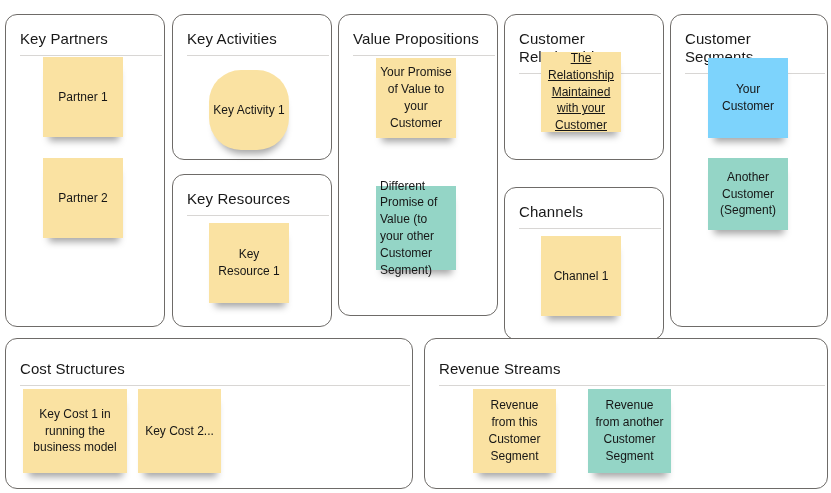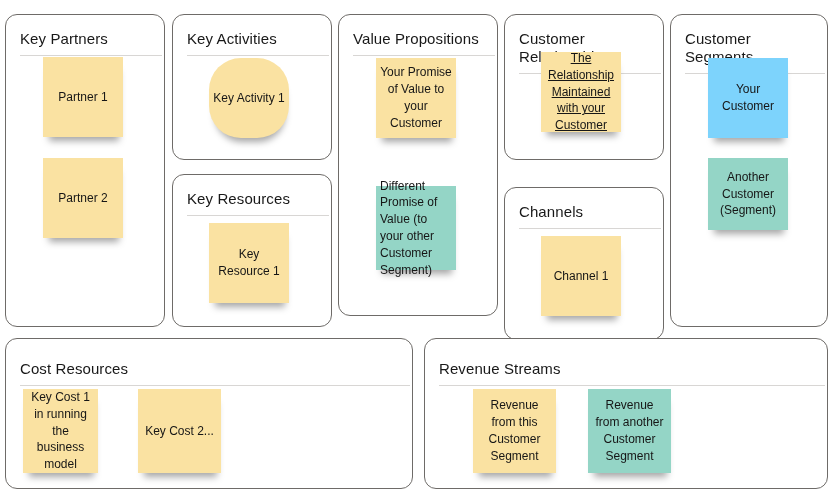--- a/index.html
+++ b/index.html
@@ -42,29 +42,29 @@
   .panel-3{left:172px;top:174px;width:160px;height:153px;}
   .panel-4{left:338px;top:14px;width:160px;height:302px;}
   .panel-5{left:504px;top:14px;width:160px;height:146px;}
   .panel-6{left:504px;top:187px;width:160px;height:153px;}
   .panel-7{left:670px;top:14px;width:158px;height:313px;}
   .panel-8{left:5px;top:338px;width:408px;height:151px;}
   .panel-9{left:424px;top:338px;width:404px;height:151px;}
   
   .panel-1 .note-0{left:37px;top:42px;}
   .panel-1 .note-1{left:37px;top:143px;}
-  .panel-2 .note-0{left:36px;top:43px;border-radius:32px;}
+  .panel-2 .note-0{left:36px;top:55px;border-radius:32px;}
   .panel-3 .note-0{left:36px;top:48px;}
   .panel-4 .note-0{left:37px;top:43px;}
   .panel-4 .note-1{left:37px;top:143px;height:84px;}
   .panel-5 .note-0{left:36px;top:37px;text-decoration:underline;}
   .panel-6 .note-0{left:36px;top:48px;}
   .panel-7 .note-0{left:37px;top:43px;}
   .panel-7 .note-1{left:37px;top:143px;height:72px;}
-  .panel-8 .note-0{left:17px;top:50px;width:75px;height:84px;}
+  .panel-8 .note-0{left:17px;top:50px;width:104px;height:84px;}
   .panel-8 .note-1{left:132px;top:50px;width:83px;height:84px;}
   .panel-9 .note-0{left:48px;top:50px;width:83px;height:84px;}
   .panel-9 .note-1{left:163px;top:50px;width:83px;height:84px;}
   .panel-9 .note-2{left:271px;top:50px;width:82px;height:84px;}
 </style>
 </head>
 <body style="background: rgb(255, 255, 255);">
 
 <div class="panel panel-1">
   <div class="panel-header">
@@ -140,21 +140,21 @@
   <div class="note note-0" style="background: #7dd3fc;">
       <span>Your Customer</span>
     </div>
   <div class="note note-1" style="background: rgb(148, 213, 198);">
       <span>Another Customer (Segment)</span>
     </div>
 </div>
 
 <div class="panel panel--bottom panel-8">
   <div class="panel-header">
-    <div class="panel-title">Cost Resources</div>
+    <div class="panel-title">Cost Structures</div>
   </div>
   <div class="panel-divider"></div>
   <div class="note note-0" style="background: rgb(250, 226, 162);">
       <span>Key Cost 1 in running the business model</span>
     </div>
   <div class="note note-1" style="background: rgb(250, 226, 162);">
       <span>Key Cost 2...</span>
     </div>
 </div>
 

